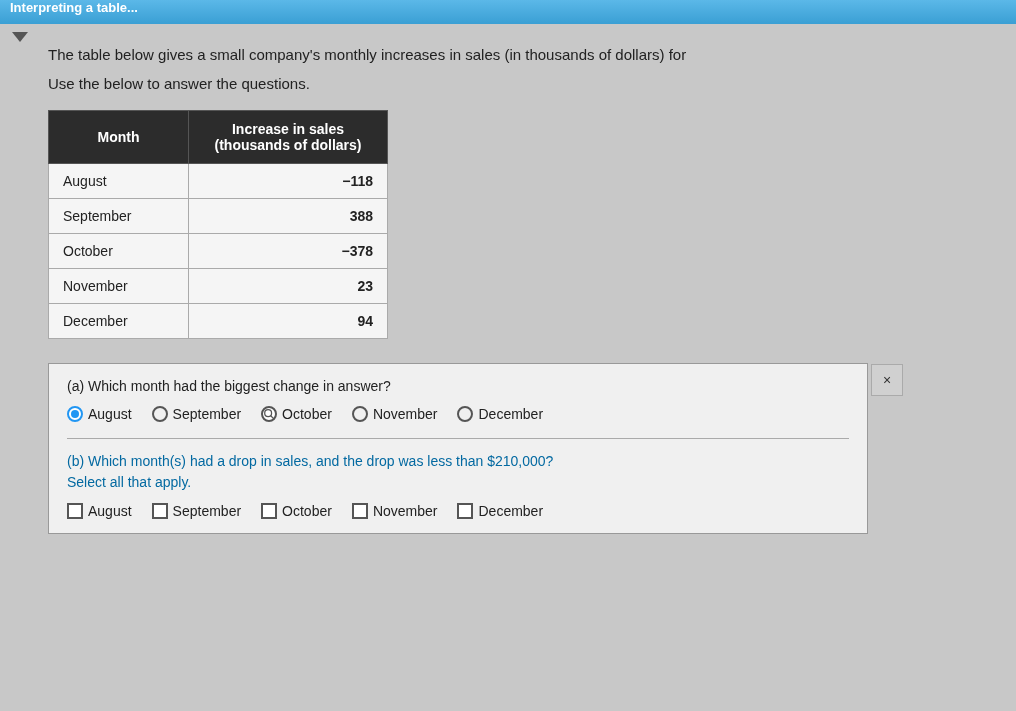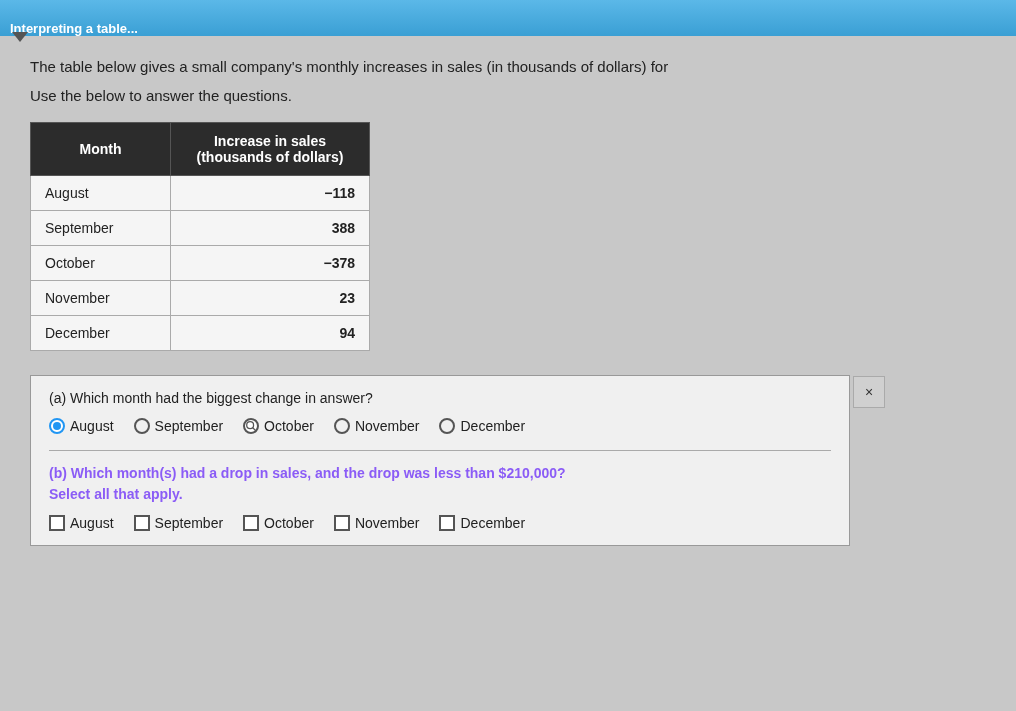--- a/index.html
+++ b/index.html
@@ -12,35 +12,35 @@
       width: 1016px;
       height: 711px;
       background-color: #c8c8c8;
       font-family: Arial, sans-serif;
       overflow: hidden;
       position: relative;
     }
 
     .top-bar {
       width: 100%;
-      height: 36px;
+      height: 24px;
       background: linear-gradient(to bottom, #5bb8e8, #3a9fd4);
       display: flex;
-      align-items: flex-end;
+      align-items: flex-start;
       padding: 0 10px;
     }
 
     .top-bar-text {
       color: white;
       font-size: 13px;
       font-weight: bold;
     }
 
     .main-content {
-      padding: 20px 30px;
+      padding: 20px 48px;
     }
 
     .intro-text {
       font-size: 15px;
       color: #222;
       margin-bottom: 8px;
       line-height: 1.5;
     }
 
     .use-table-text {
@@ -149,24 +149,23 @@
     .radio-circle.selected::after {
       content: '';
       width: 8px;
       height: 8px;
       border-radius: 50%;
       background-color: #2196F3;
     }
 
     .question-b {
       font-size: 14px;
-      color: #8b5cf6;
+      color: #0369a1;
       margin-bottom: 10px;
       line-height: 1.5;
-      font-weight: bold;
     }
 
     .checkbox-group {
       display: flex;
       align-items: center;
       gap: 20px;
     }
 
     .checkbox-option {
       display: flex;

